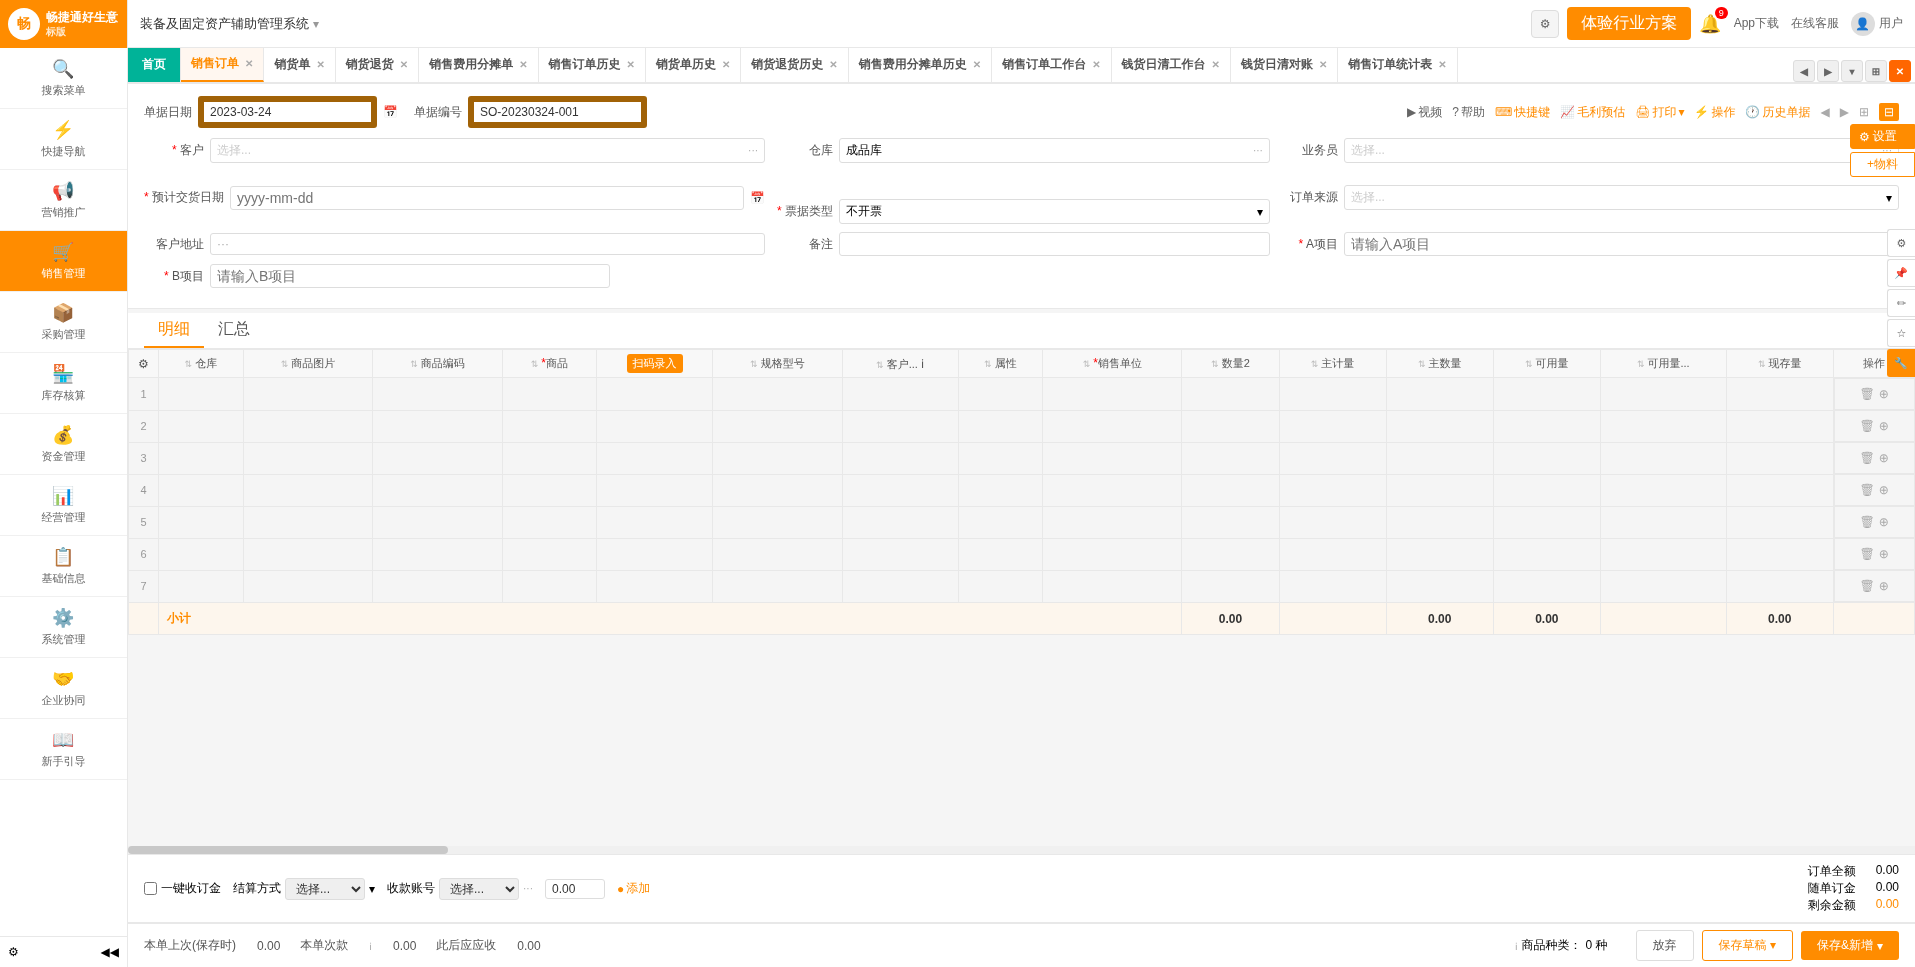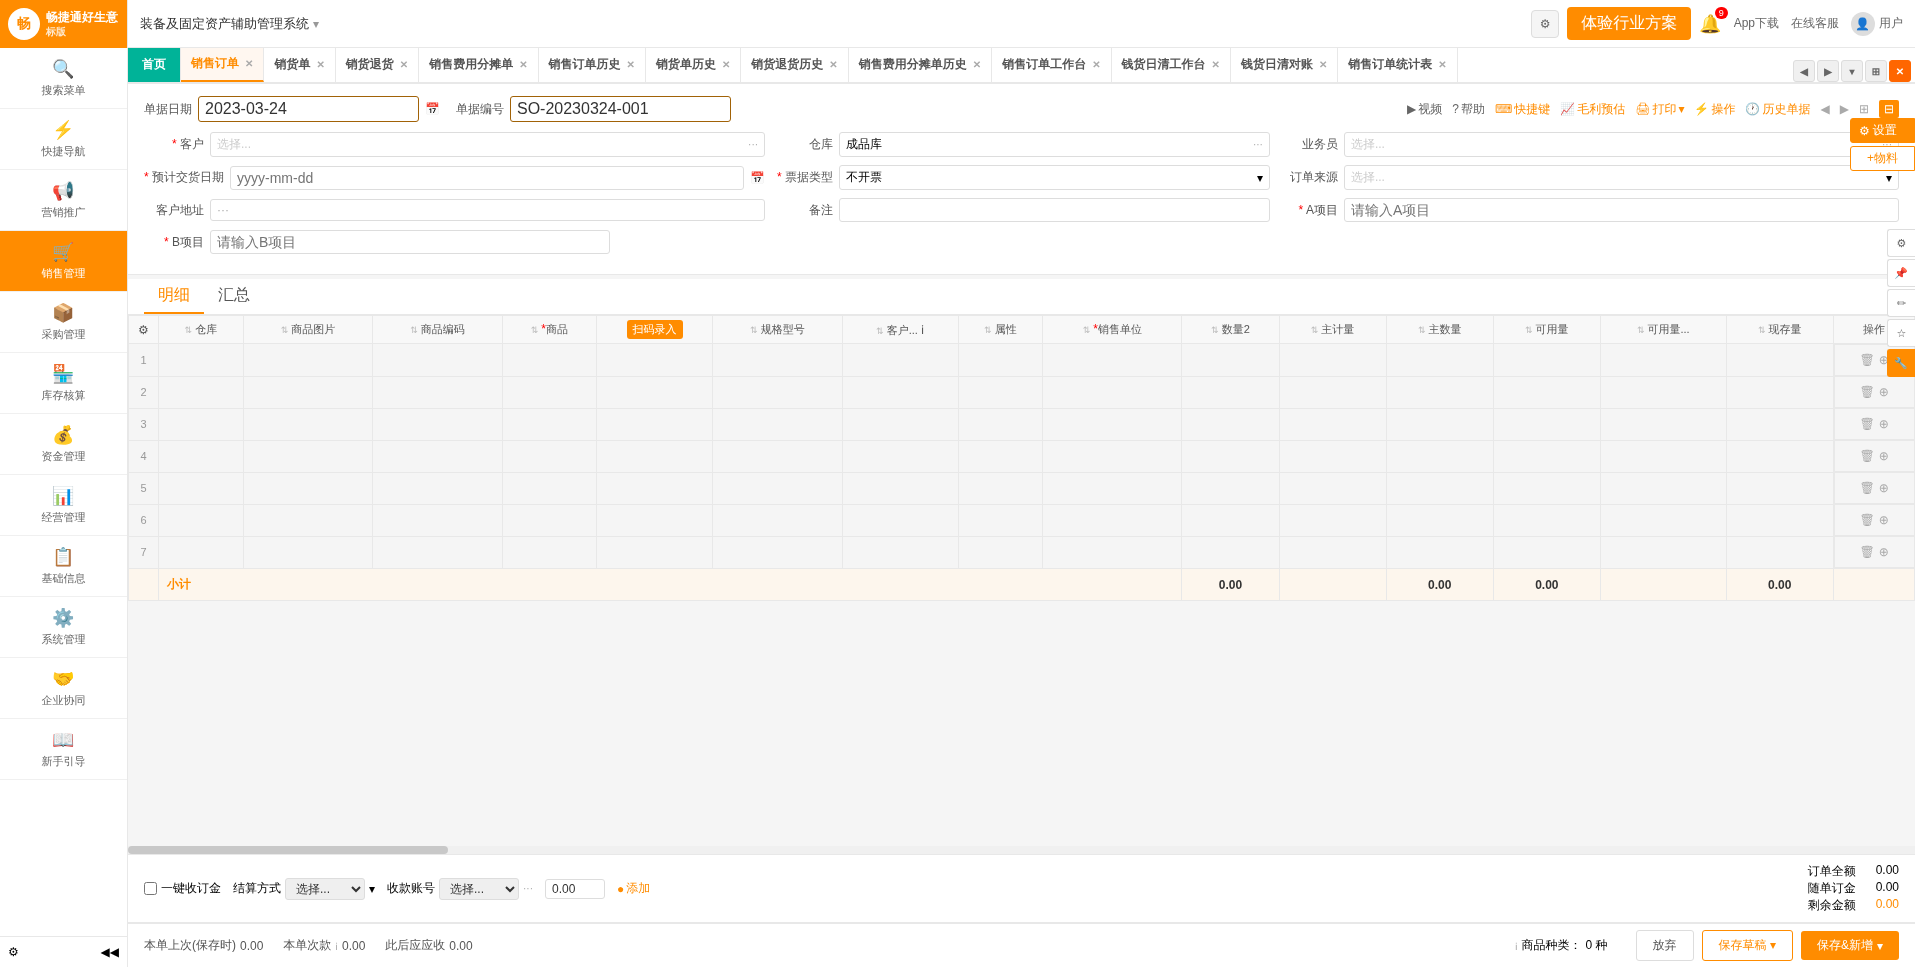--- a/index.html
+++ b/index.html
@@ -36,21 +36,21 @@
     .tabs { background: #fff; display: flex; align-items: flex-end; height: 36px; border-bottom: 2px solid #e8e8e8; overflow: hidden; font-weight: bold; }
     .tab { padding: 0 10px; height: 36px; display: flex; align-items: center; cursor: pointer; color: #555; white-space: nowrap; border-right: 1px solid #e8e8e8; font-size: 12px; gap: 4px; flex-shrink: 0; }
     .tab.active { color: #ff8c00; border-bottom: 2px solid #ff8c00; background: #fff7f0; }
     .tab-home { background: #00b398; color: #fff; padding: 0 14px; }
     .tab-close { color: #aaa; font-size: 10px; margin-left: 2px; }
     .tabs-nav { display: flex; align-items: center; padding: 0 4px; gap: 2px; margin-left: auto; flex-shrink: 0; }
     .tabs-nav-btn { width: 22px; height: 22px; background: #f0f0f0; border: 1px solid #ddd; border-radius: 3px; display: flex; align-items: center; justify-content: center; cursor: pointer; font-size: 10px; color: #666; }
     .form-area { background: #fff; padding: 12px 16px; border-bottom: 1px solid #e8e8e8; }
     .form-field { display: flex; align-items: center; gap: 6px; }
     .form-field label { color: #555; white-space: nowrap; font-size: 12px; }
-    .form-input { border: 1px solid #a16207; border-radius: 3px; padding: 3px 6px; color: #333; font-size: 16px; min-width: 120px; }
+    .form-input { border: 6px solid #a16207; border-radius: 3px; padding: 3px 6px; color: #333; font-size: 12px; min-width: 120px; }
     .form-input.date { min-width: 100px; }
 
     
     .form-row { display: flex; align-items: center; gap: 8px; margin-bottom: 8px; }
     .form-group { display: flex; align-items: center; gap: 6px; flex: 1; }
     .form-group label { color: #555; white-space: nowrap; min-width: 60px; text-align: right; font-size: 12px; }
     .form-group .req { color: #f00; }
     .form-group input, .form-group select { border: 1px solid #ddd; border-radius: 3px; padding: 3px 6px; color: #333; font-size: 14px; flex: 1; min-width: 0; }
     .form-group .select-wrap { flex: 1; border: 1px solid #ddd; border-radius: 3px; padding: 3px 6px; background: #fff; display: flex; align-items: center; justify-content: space-between; cursor: pointer; min-width: 80px; }
     .form-group .placeholder { color: #ccc; }
@@ -72,21 +72,21 @@
     .subtotal-row td { background: #fdf6ed; font-weight: bold; }
     .subtotal-label { color: #ff8c00; font-size: 12px; }
     .subtotal-val { color: #ff8c00; font-size: 12px; }
     .bottom-check { display: flex; align-items: center; gap: 4px; }
     .bottom-select { border: 1px solid #ddd; border-radius: 3px; padding: 2px 6px; color: #333; font-size: 12px; min-width: 80px; }
     .bottom-input { border: 1px solid #ddd; border-radius: 3px; padding: 2px 6px; color: #333; font-size: 12px; width: 60px; }
     .add-btn { color: #ff8c00; cursor: pointer; display: flex; align-items: center; gap: 2px; }
 
     
     .footer { background: #fff; border-top: 2px solid #e8e8e8; padding: 6px 16px; display: flex; align-items: center; gap: 20px; }
-    .footer-stat { display: flex; align-items: center; gap: 4px; font-size: 12px; color: #555; }
+    .footer-stat { display: flex; align-items: center; gap: 21px; font-size: 12px; color: #555; }
     .footer-right { margin-left: auto; display: flex; align-items: center; gap: 8px; }
 
     .btn-discard { border: 1px solid #ddd; background: #fff; padding: 6px 16px; border-radius: 3px; cursor: pointer; color: #555; font-size: 12px; }
     .btn-save-draft { border: 1px solid #ff8c00; background: #fff; padding: 6px 16px; border-radius: 3px; cursor: pointer; color: #ff8c00; font-size: 12px; }
     .btn-save-new { border: none; background: #ff8c00; padding: 6px 16px; border-radius: 3px; cursor: pointer; color: #fff; font-size: 12px; display: flex; align-items: center; gap: 4px; }
     .right-panel-btn { background: #fff; border: 1px solid #ddd; border-right: none; padding: 8px 6px; cursor: pointer; font-size: 11px; color: #666; border-radius: 3px 0 0 3px; display: flex; align-items: center; justify-content: center; width: 28px; height: 28px; }
     .right-panel-btn.orange { background: #ff8c00; color: #fff; border-color: #ff8c00; }
 
     .main-content-wrapper { position: relative; flex: 1; display: flex; flex-direction: column; overflow: hidden; }
 
@@ -330,21 +330,21 @@
           </button>
         </div>
       </div>
 
       <div class="form-row">
         <div class="form-group">
           <label><span class="req">*</span> <span>预计交货日期</span></label>
           <input class="form-input" type="text" placeholder="yyyy-mm-dd" style="flex: 1 1 0%;">
           <span style="cursor:pointer;color:#aaa;">📅</span>
         </div>
-        <div class="form-group" style="flex:0.8;">
+        <div class="form-group" style="flex:0.8;margin-top:28px;">
           <label><span class="req">*</span> <span>票据类型</span></label>
           <div class="select-wrap">
             <span>不开票</span>
             <span>▾</span>
           </div>
         </div>
         <div class="form-group">
           <label>订单来源</label>
           <div class="select-wrap" style="flex:1;">
             <span class="placeholder">选择...</span>

